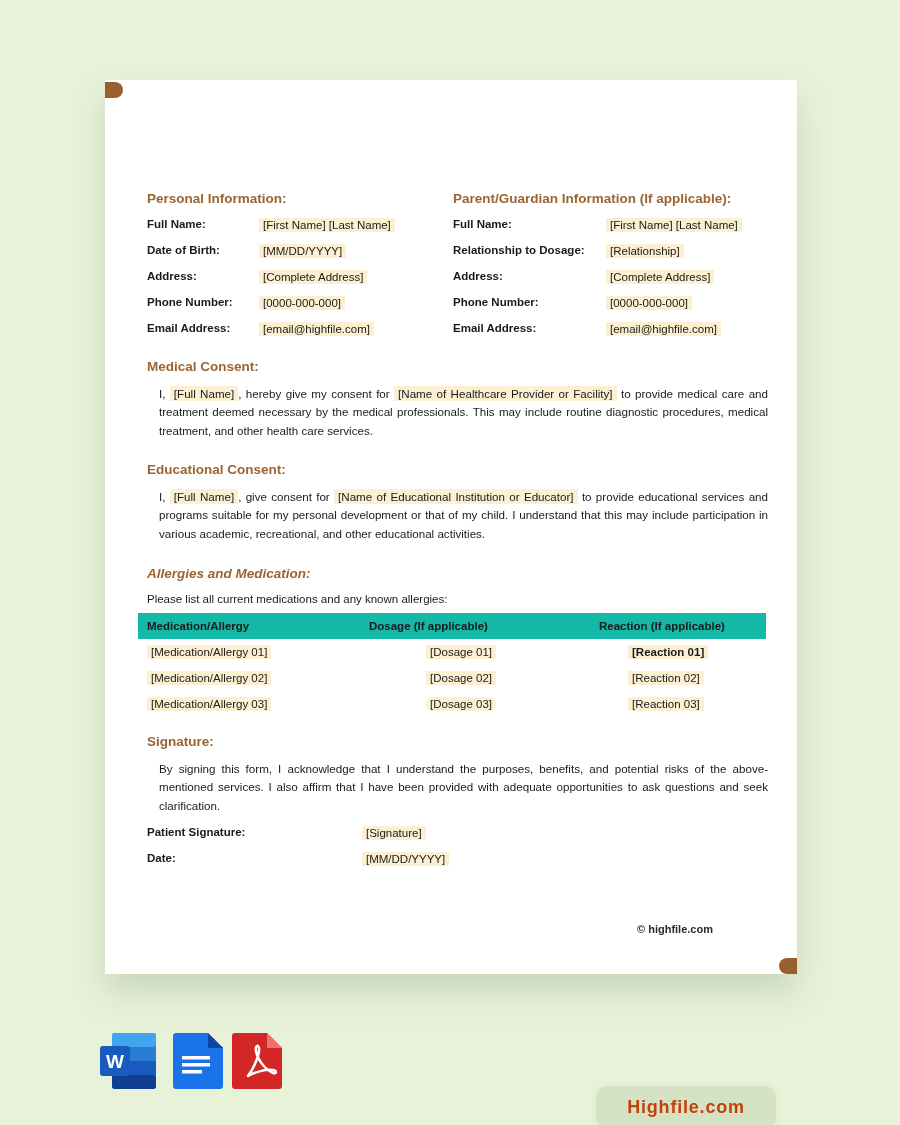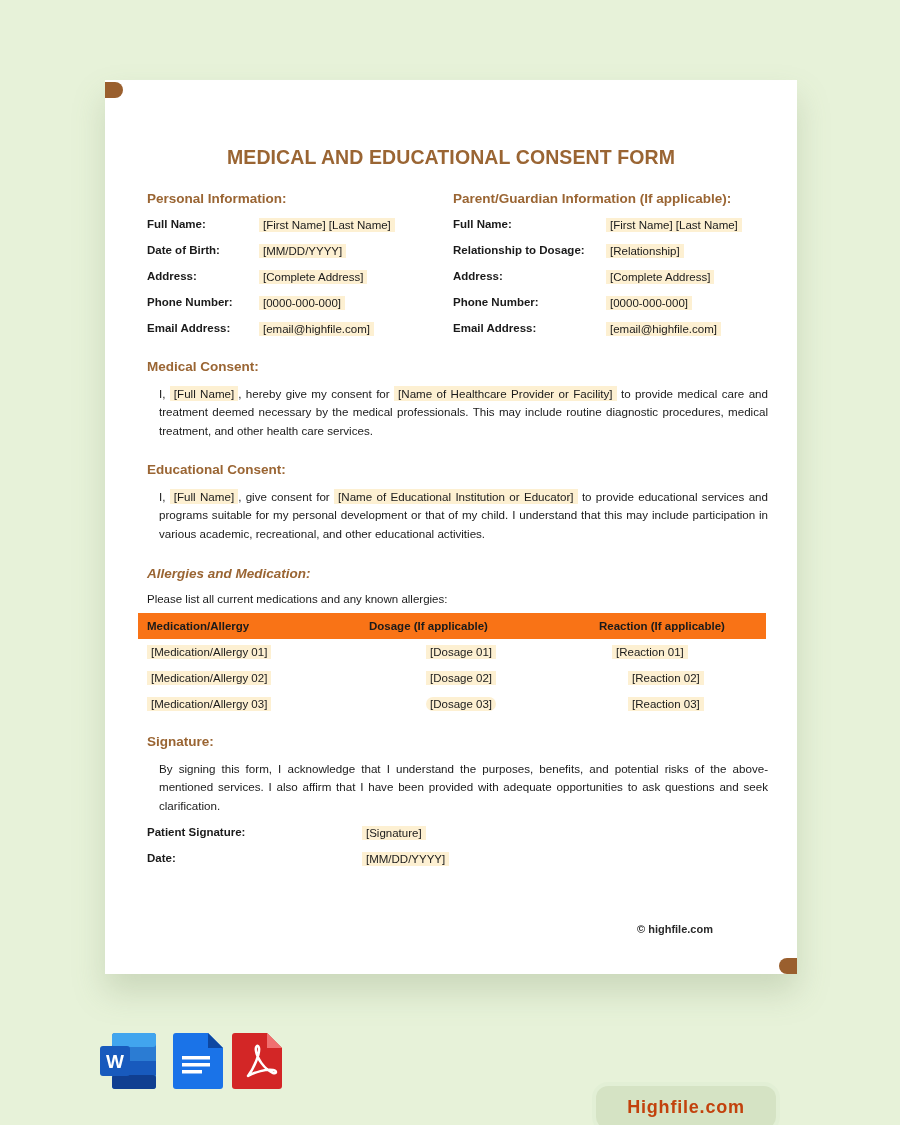--- a/index.html
+++ b/index.html
@@ -54,21 +54,21 @@
       position: absolute;
       left: 54px; width: 609px;
       font-size: 11.6px;
       line-height: 18.3px;
       color: #1a1a1a;
       text-align: justify;
     }
     .table-head {
       position: absolute;
       left: 33px; width: 628px; top: 533px; height: 26px;
-      background: #f97316;
+      background: #14b8a6;
       font-size: 11.5px; font-weight: bold; color: #1a1a1a;
     }
     .table-head span { position: absolute; top: 7px; white-space: nowrap; }
     .trow {
       position: absolute; left: 33px; width: 628px; height: 20px;
       font-size: 11.5px; color: #1a1a1a;
     }
     .trow span { position: absolute; top: 2px; white-space: nowrap; }
     .copyright {
       position: absolute; left: 532px; top: 843px;
@@ -90,21 +90,20 @@
       margin-top: 47px;
     }
   </style>
 </head>
 <body>
 
 <div class="page">
   <div class="corner-tl"></div>
   <div class="corner-br"></div>
 
-  <div class="title">MEDICAL AND EDUCATIONAL CONSENT FORM</div>
 
   <div class="section-h" style="left:42px; top:111px;">Personal Information:</div>
   <div class="kv" style="left:42px; top:138px;">
     <span class="k">Full Name:</span>
     <span class="v hl" style="left:112px;">[First Name] [Last Name]</span>
   </div>
   <div class="kv" style="left:42px; top:164px;">
     <span class="k">Date of Birth:</span>
     <span class="v hl" style="left:112px;">[MM/DD/YYYY]</span>
   </div>
@@ -154,21 +153,21 @@
     <span class="v" style="left:0;">Please list all current medications and any known allergies:</span>
   </div>
   <div class="table-head">
     <span style="left:9px;">Medication/Allergy</span>
     <span style="left:231px;">Dosage (If applicable)</span>
     <span style="left:461px;">Reaction (If applicable)</span>
   </div>
   <div class="trow" style="top:563px;">
     <span class="hl" style="left:9px;">[Medication/Allergy 01]</span>
     <span class="hl" style="left:288px;">[Dosage 01]</span>
-    <span class="hl" style="left:474px;">[Reaction 01]</span>
+    <span class="hl" style="left:490px;font-weight:bold;">[Reaction 01]</span>
   </div>
   <div class="trow" style="top:589px;">
     <span class="hl" style="left:9px;">[Medication/Allergy 02]</span>
     <span class="hl" style="left:288px;">[Dosage 02]</span>
     <span class="hl" style="left:490px;">[Reaction 02]</span>
   </div>
   <div class="trow" style="top:615px;">
     <span class="hl" style="left:9px;">[Medication/Allergy 03]</span>
     <span class="hl" style="left:288px;border-radius:7px;">[Dosage 03]</span>
     <span class="hl" style="left:490px;">[Reaction 03]</span>

